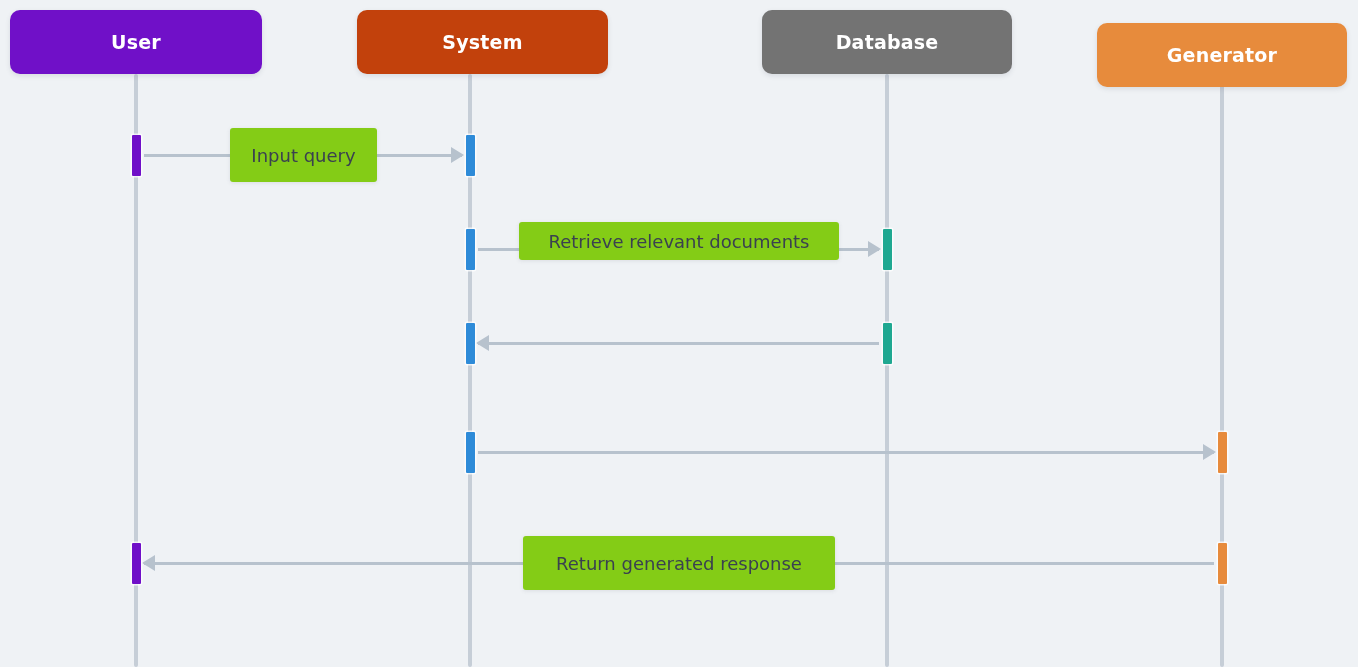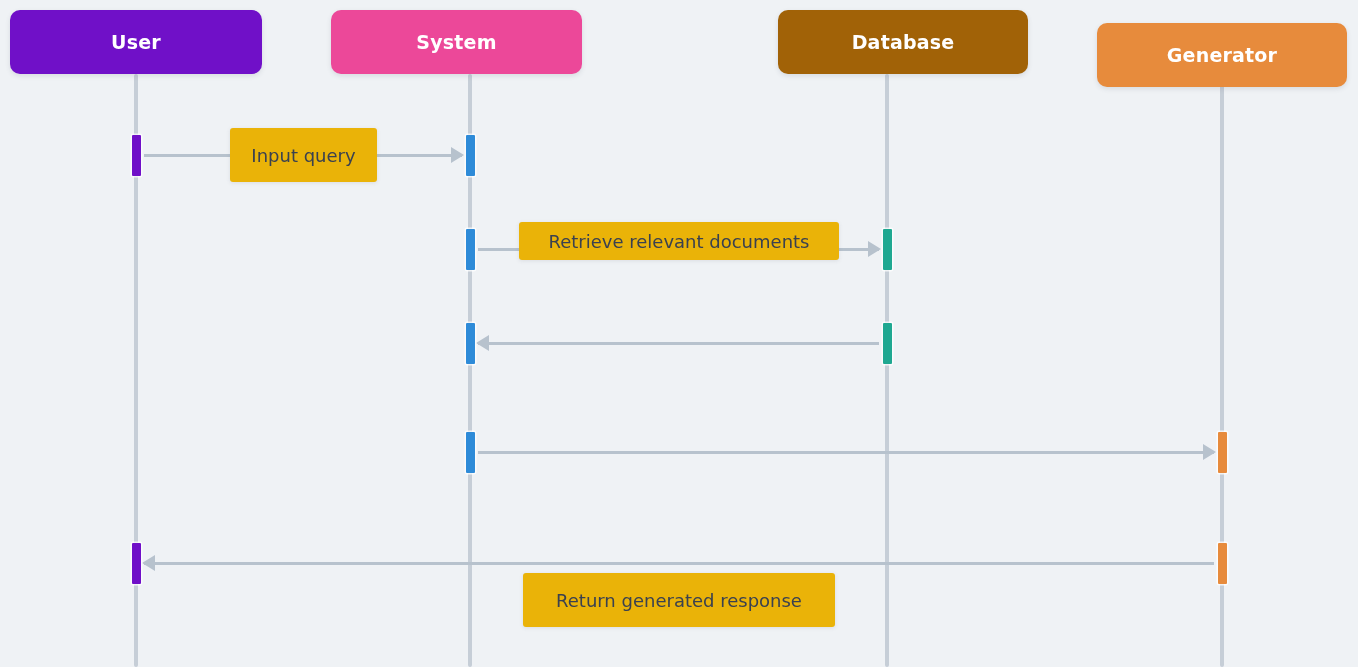--- a/index.html
+++ b/index.html
@@ -73,21 +73,21 @@
   .arrow-head.right {
     border-left: 13px solid #b7c2cd;
   }
   .arrow-head.left {
     border-right: 13px solid #b7c2cd;
   }
 
   
   .msg-label {
     position: absolute;
-    background: #eab308;
+    background: #84cc16;
     border-radius: 3px;
     box-shadow: 0 1px 4px rgba(70, 80, 100, 0.12);
     color: #3a4150;
     font-size: 18px;
     line-height: 27px;
     text-align: center;
     padding: 19px 16px;
     box-sizing: border-box;
     white-space: pre-line;
     display: flex;
@@ -113,24 +113,24 @@
 
 <div id="diagram">
 
 <div class="lifeline" style="left: 134px; top: 74px; height: 593px; background: rgb(198, 206, 215);"></div>
     <div class="lifeline" style="left: 468px; top: 74px; height: 593px; background: rgb(198, 206, 215);"></div>
     <div class="lifeline" style="left: 885px; top: 74px; height: 593px; background: rgb(198, 206, 215);"></div>
     <div class="lifeline" style="left: 1220px; top: 74px; height: 593px; background: rgb(198, 206, 215);"></div>
     <div class="participant" style="left: 10px; top: 10px; width: 252px; background: rgb(112, 16, 200);">
       <span class="participant-label">User</span>
     </div>
-    <div class="participant" style="left: 331px; top: 10px; width: 251px; background: #ec4899;">
+    <div class="participant" style="left: 357px; top: 10px; width: 251px; background: #c2410c;">
       <span class="participant-label">System</span>
     </div>
-    <div class="participant" style="left: 778px; top: 10px; width: 250px; background: #a16207;">
+    <div class="participant" style="left: 762px; top: 10px; width: 250px; background: #737373;">
       <span class="participant-label">Database</span>
     </div>
     <div class="participant" style="left: 1097px; top: 10px; width: 250px; background: rgb(231, 139, 60); margin-top: 13px;">
       <span class="participant-label">Generator</span>
     </div>
     <div class="msg-line" style="left: 144px; width: 318px; top: 154px; background: rgb(183, 194, 205);"></div>
     <div class="arrow-head right" style="top: 147px; left: 451px; border-left-color: rgb(183, 194, 205);"></div>
     <div class="activation" style="left: 132px; top: 135px; background: rgb(112, 16, 200);"></div>
     <div class="activation" style="left: 466px; top: 135px; background: rgb(46, 139, 216);"></div>
     <div class="msg-label" style="left: 230px; width: 147px; height: 54px; top: 128px; color: rgb(58, 65, 80);">Input query</div>
@@ -144,14 +144,14 @@
     <div class="activation" style="left: 883px; top: 323px; background: rgb(31, 168, 145);"></div>
     <div class="activation" style="left: 466px; top: 323px; background: rgb(46, 139, 216);"></div>
     <div class="msg-line" style="left: 478px; width: 736px; top: 451px; background: rgb(183, 194, 205);"></div>
     <div class="arrow-head right" style="top: 444px; left: 1203px; border-left-color: rgb(183, 194, 205);"></div>
     <div class="activation" style="left: 466px; top: 432px; background: rgb(46, 139, 216);"></div>
     <div class="activation" style="left: 1218px; top: 432px; background: rgb(231, 139, 60);"></div>
     <div class="msg-line" style="left: 144px; width: 1070px; top: 562px; background: rgb(183, 194, 205);"></div>
     <div class="arrow-head left" style="top: 555px; left: 142px; border-right-color: rgb(183, 194, 205);"></div>
     <div class="activation" style="left: 1218px; top: 543px; background: rgb(231, 139, 60);"></div>
     <div class="activation" style="left: 132px; top: 543px; background: rgb(112, 16, 200);"></div>
-    <div class="msg-label" style="left: 523px; width: 312px; height: 54px; top: 536px; color: rgb(58, 65, 80); margin-top: 37px;">Return generated response</div>
+    <div class="msg-label" style="left: 523px; width: 312px; height: 54px; top: 536px; color: rgb(58, 65, 80);">Return generated response</div>
   </div>
 
 </body></html>

